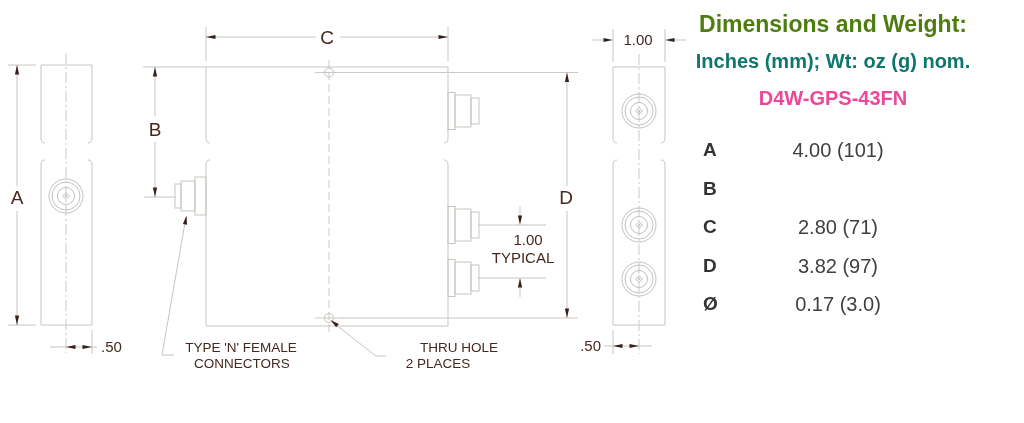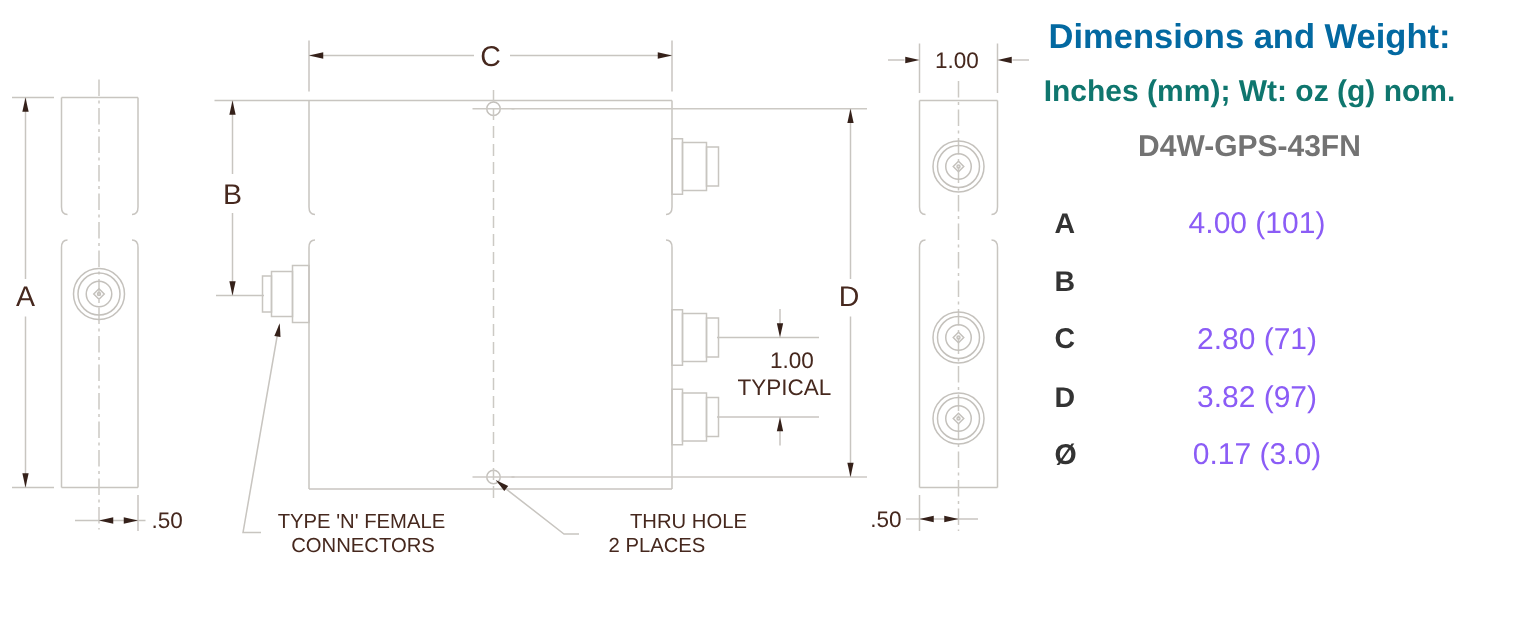--- a/index.html
+++ b/index.html
@@ -6,31 +6,31 @@
   #stage{position:relative;width:1024px;height:423px;background:#ffffff;overflow:hidden;
          font-family:"Liberation Sans",sans-serif;}
   #drawing-svg{position:absolute;left:0;top:0;}
   .dimtext{fill:#46281e;font-size:19px;font-family:"Liberation Sans",sans-serif;}
   .smalldim{fill:#46281e;font-size:15px;font-family:"Liberation Sans",sans-serif;}
   .notetext{fill:#46281e;font-size:13.5px;font-family:"Liberation Sans",sans-serif;}
   .arrow{fill:#35211a;stroke:none;}
   
   #panel{position:absolute;left:656px;top:0;width:354px;height:423px;}
   .panel-title{position:absolute;left:0;top:11px;width:100%;text-align:center;
-               font-size:23px;font-weight:bold;color:#0369a1;}
+               font-size:23px;font-weight:bold;color:#4d7c0f;}
   .panel-subtitle{position:absolute;left:0;top:50px;width:100%;text-align:center;
                font-size:20px;font-weight:bold;color:#0f766e;}
   .panel-model{position:absolute;left:0;top:87px;width:100%;text-align:center;
-               font-size:20px;font-weight:bold;color:#737373;}
+               font-size:20px;font-weight:bold;color:#ec4899;}
   #dim-table{position:absolute;left:0;top:131px;width:100%;}
   .dim-row{position:relative;height:38.5px;}
   .dim-row .lbl{position:absolute;left:47px;top:50%;transform:translateY(-50%);
                 font-size:19px;font-weight:bold;color:#333333;}
   .dim-row .val{position:absolute;left:80px;width:204px;top:50%;transform:translateY(-50%);
-                text-align:center;font-size:20px;font-weight:400;color:#8b5cf6;}
+                text-align:center;font-size:20px;font-weight:400;color:#404040;}
 </style>
 </head>
 <body>
 
 <div id="stage">
 
 <svg id="drawing-svg" width="700" height="423" viewBox="0 0 700 423">
 
   <g stroke="#c8c5c0" stroke-width="1" fill="none">
     <path d="M41,65 H92"></path>

